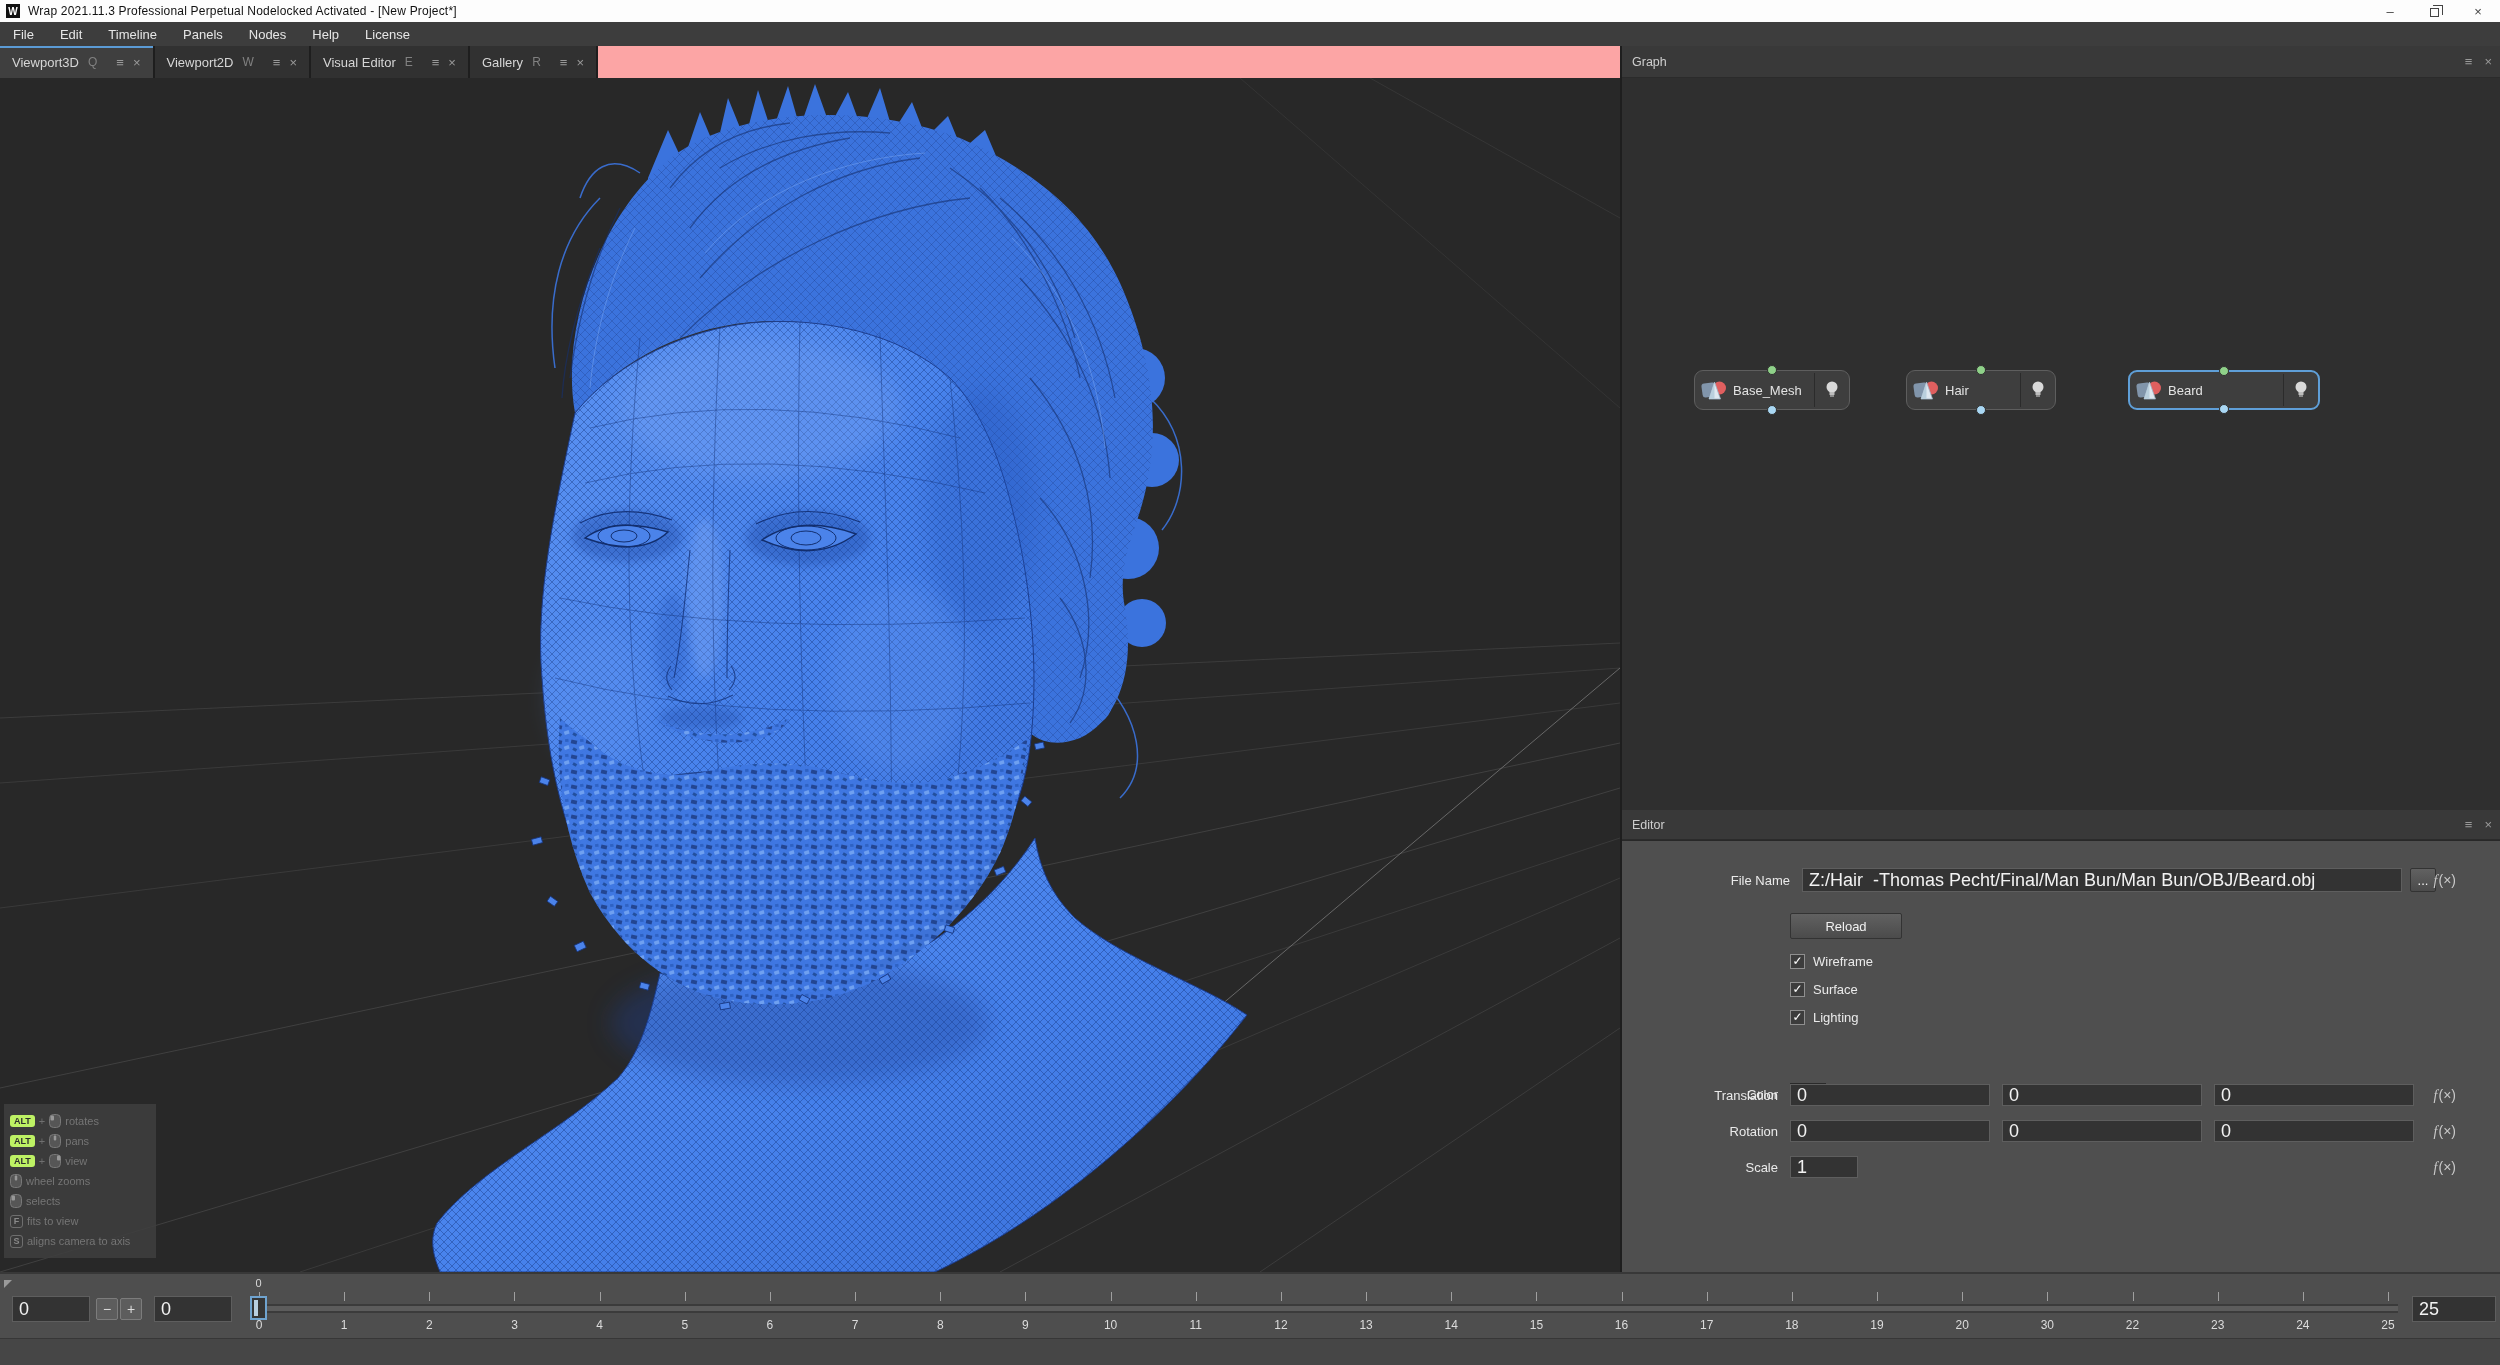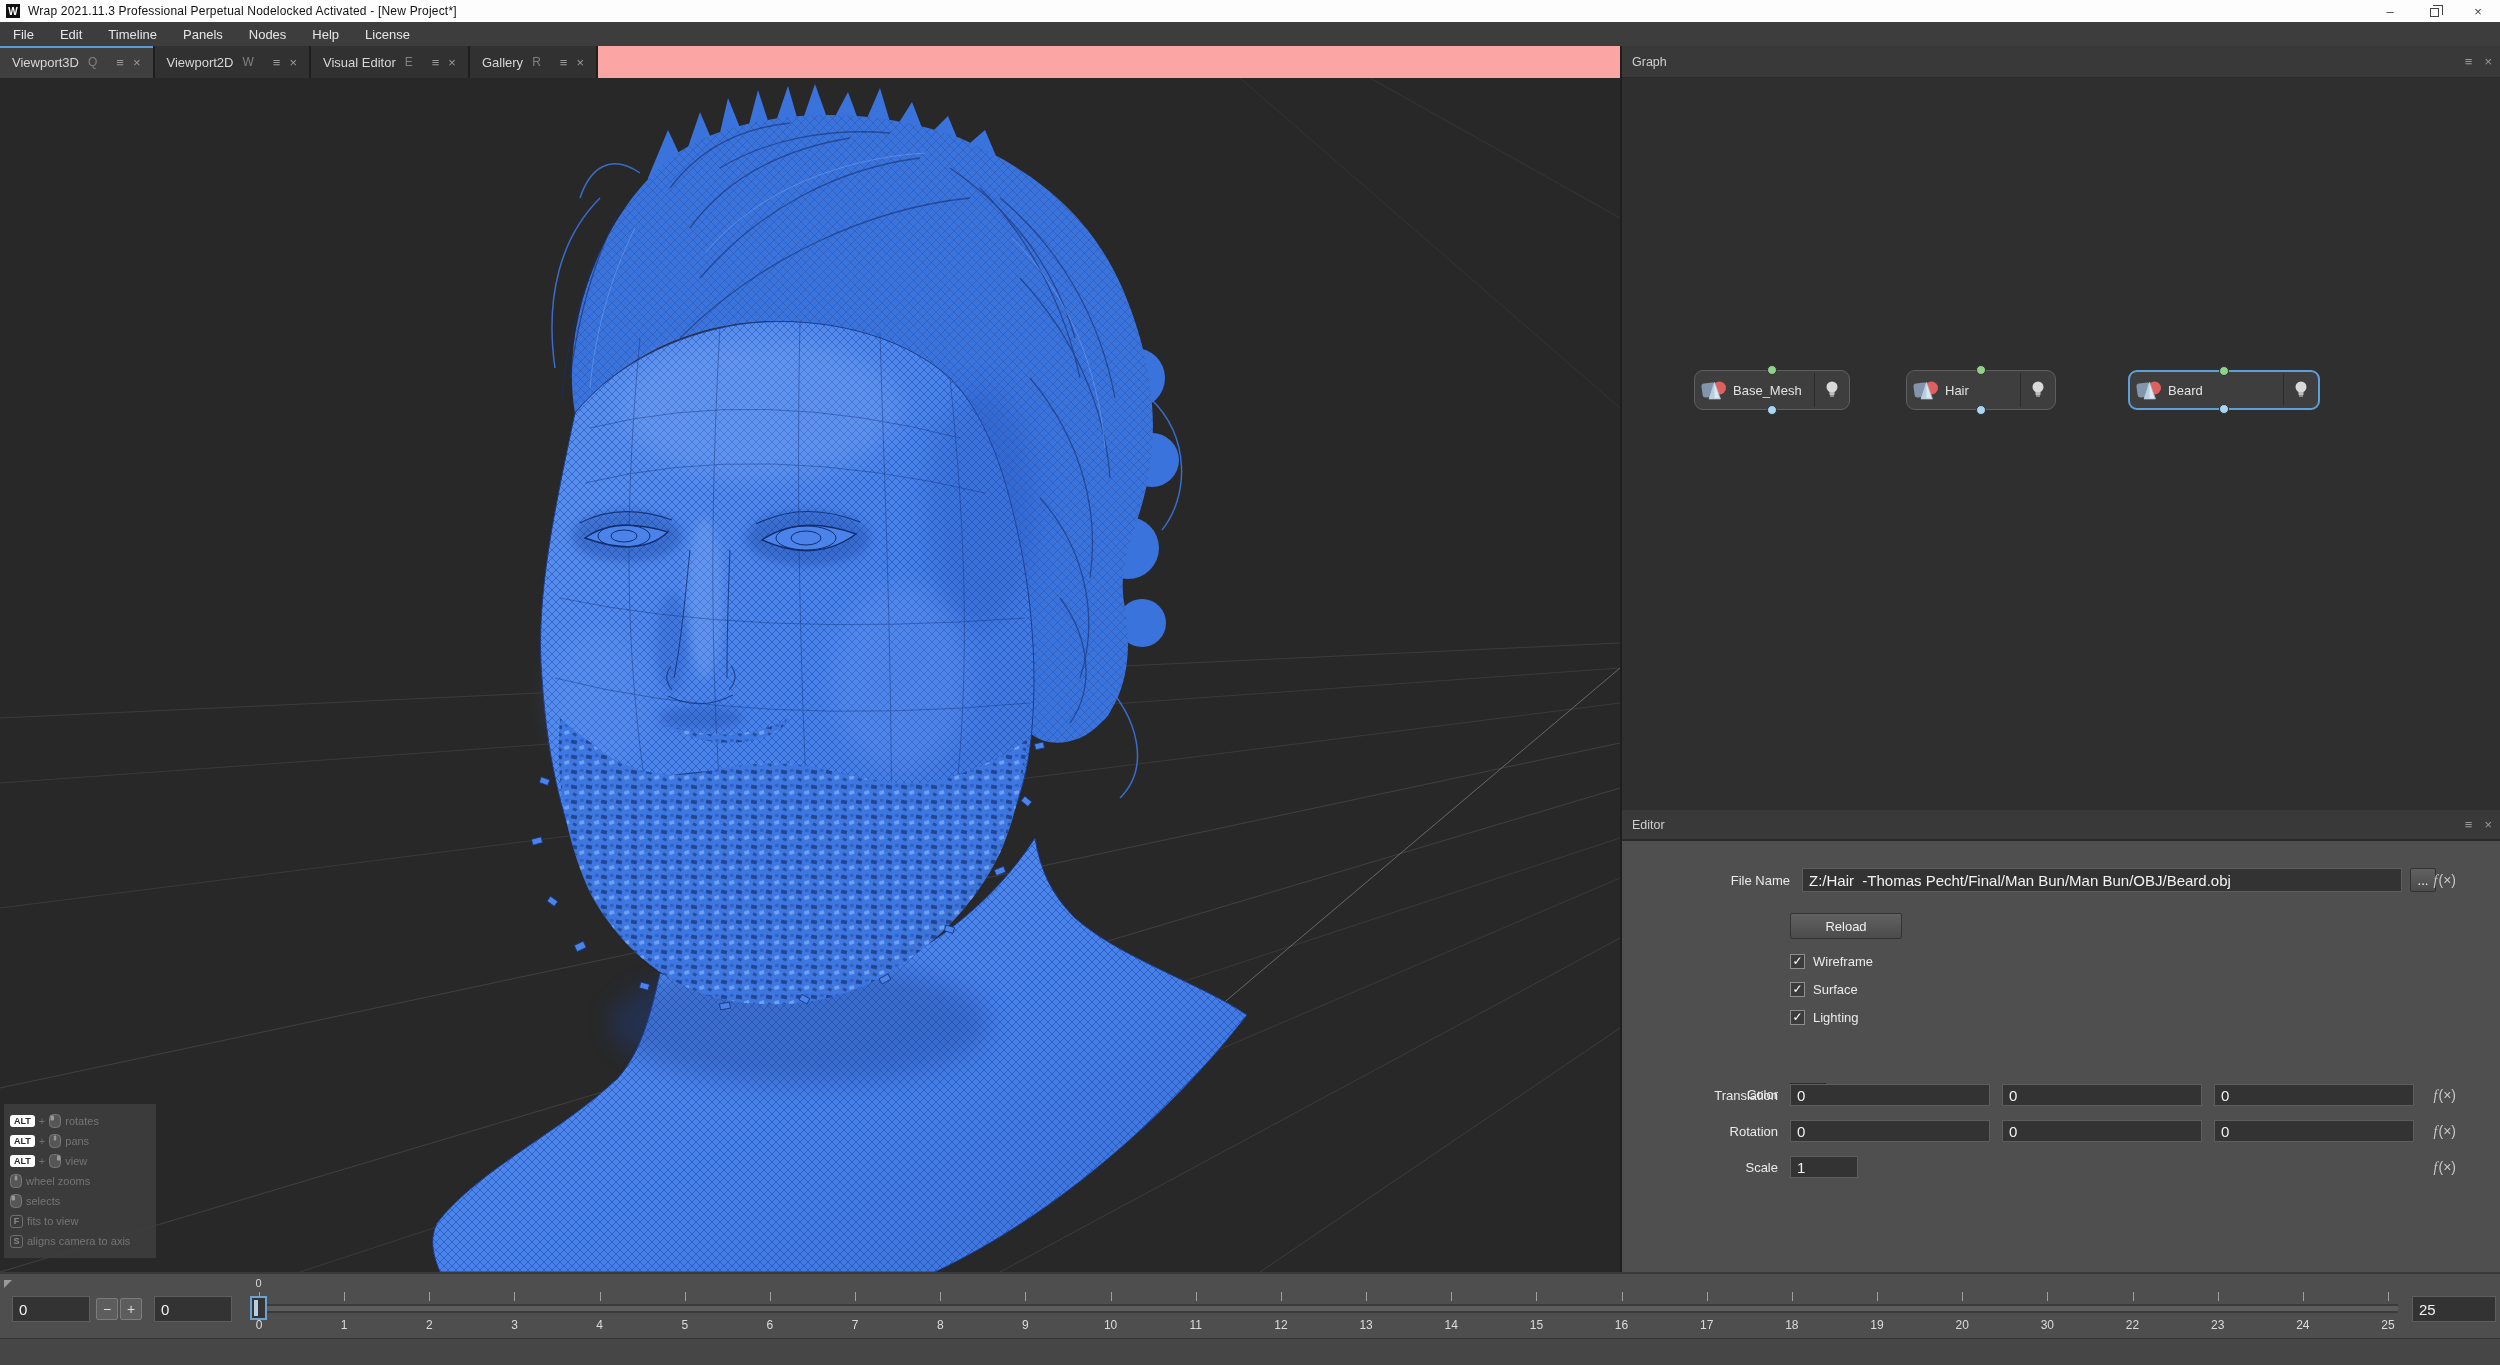--- a/index.html
+++ b/index.html
@@ -33,21 +33,21 @@
   .tab-menu,.tab-close { color:#9a9a9a; font-size:13px; }
   .tab-menu { margin-left:10px; }
 
   
   .viewport { position:absolute; left:0; top:78px; width:1620px; height:1194px; background:#282828; overflow:hidden; }
   .vdivider { position:absolute; left:1620px; top:46px; width:2px; height:1226px; background:#1e1e1e; }
 
   
   .hints { position:absolute; left:4px; top:1026px; width:152px; padding:7px 6px; background:rgba(62,62,62,.85); }
   .hint-row { display:flex; align-items:center; gap:4px; height:20px; color:#757575; font-size:11px; }
-  .kbd { background:#ffffff; color:#2e2e2e; font-size:9px; font-weight:bold; border-radius:3px;
+  .kbd { background:#bef264; color:#2e2e2e; font-size:9px; font-weight:bold; border-radius:3px;
          padding:1px 4px; line-height:10px; }
   .keycap { width:13px; height:13px; border:1px solid #6e6e6e; border-radius:3px; color:#8a8a8a;
             font-size:9px; font-weight:bold; display:flex; align-items:center; justify-content:center; }
   .plus { color:#6f6f6f; font-size:11px; }
 
   
   .panel-header { position:absolute; left:1622px; width:878px; height:32px; background:#393939;
                   border-bottom:1px solid #2b2b2b; display:flex; align-items:center; color:#cfcfcf; font-size:12.5px; }
   .panel-header .ph-title { margin-left:10px; }
   .panel-header .ph-icons { margin-left:auto; margin-right:8px; display:flex; gap:12px; color:#9a9a9a; font-size:13px; }
@@ -63,21 +63,21 @@
   .gnode-bulbbox { width:34px; display:flex; align-items:center; justify-content:center; }
   .gdot { position:absolute; left:50%; width:10px; height:10px; border-radius:50%; transform:translateX(-50%);
           border:1px solid #2f2f2f; }
   .gdot.top { top:-6px; background:#8fd189; }
   .gdot.bottom { bottom:-6px; background:#a9d7f3; }
 
   
   .editor-body { position:absolute; left:1622px; top:841px; width:878px; height:431px; background:#4f4f4f; }
   .erow { position:absolute; left:0; width:878px; display:flex; align-items:center; }
   .elabel { width:168px; text-align:right; padding-right:12px; color:#eaeaea; font-size:13px; }
-  .tinput { background:#333333; border:1px solid #5e5e5e; color:#f2f2f2; font-size:15px;
+  .tinput { background:#333333; border:1px solid #5e5e5e; color:#f2f2f2; font-size:18px;
             padding:0 6px; height:24px; font-family:"Liberation Sans", sans-serif; }
   .fx { position:absolute; right:44px; color:#c9c9c9; font-size:14px; }
   .fx i { font-family:"Liberation Serif", serif; font-style:italic; margin-right:1px; }
   .btn { background:linear-gradient(#616161,#4b4b4b); border:1px solid #333; border-radius:2px;
          color:#f0f0f0; font-size:13px; display:flex; align-items:center; justify-content:center; }
   .cbox { width:15px; height:15px; background:#3c3c3c; border:1px solid #8f8f8f; color:#ffffff;
           font-size:12px; line-height:13px; text-align:center; }
   .cblabel { margin-left:8px; color:#eaeaea; font-size:13px; }
 
   

